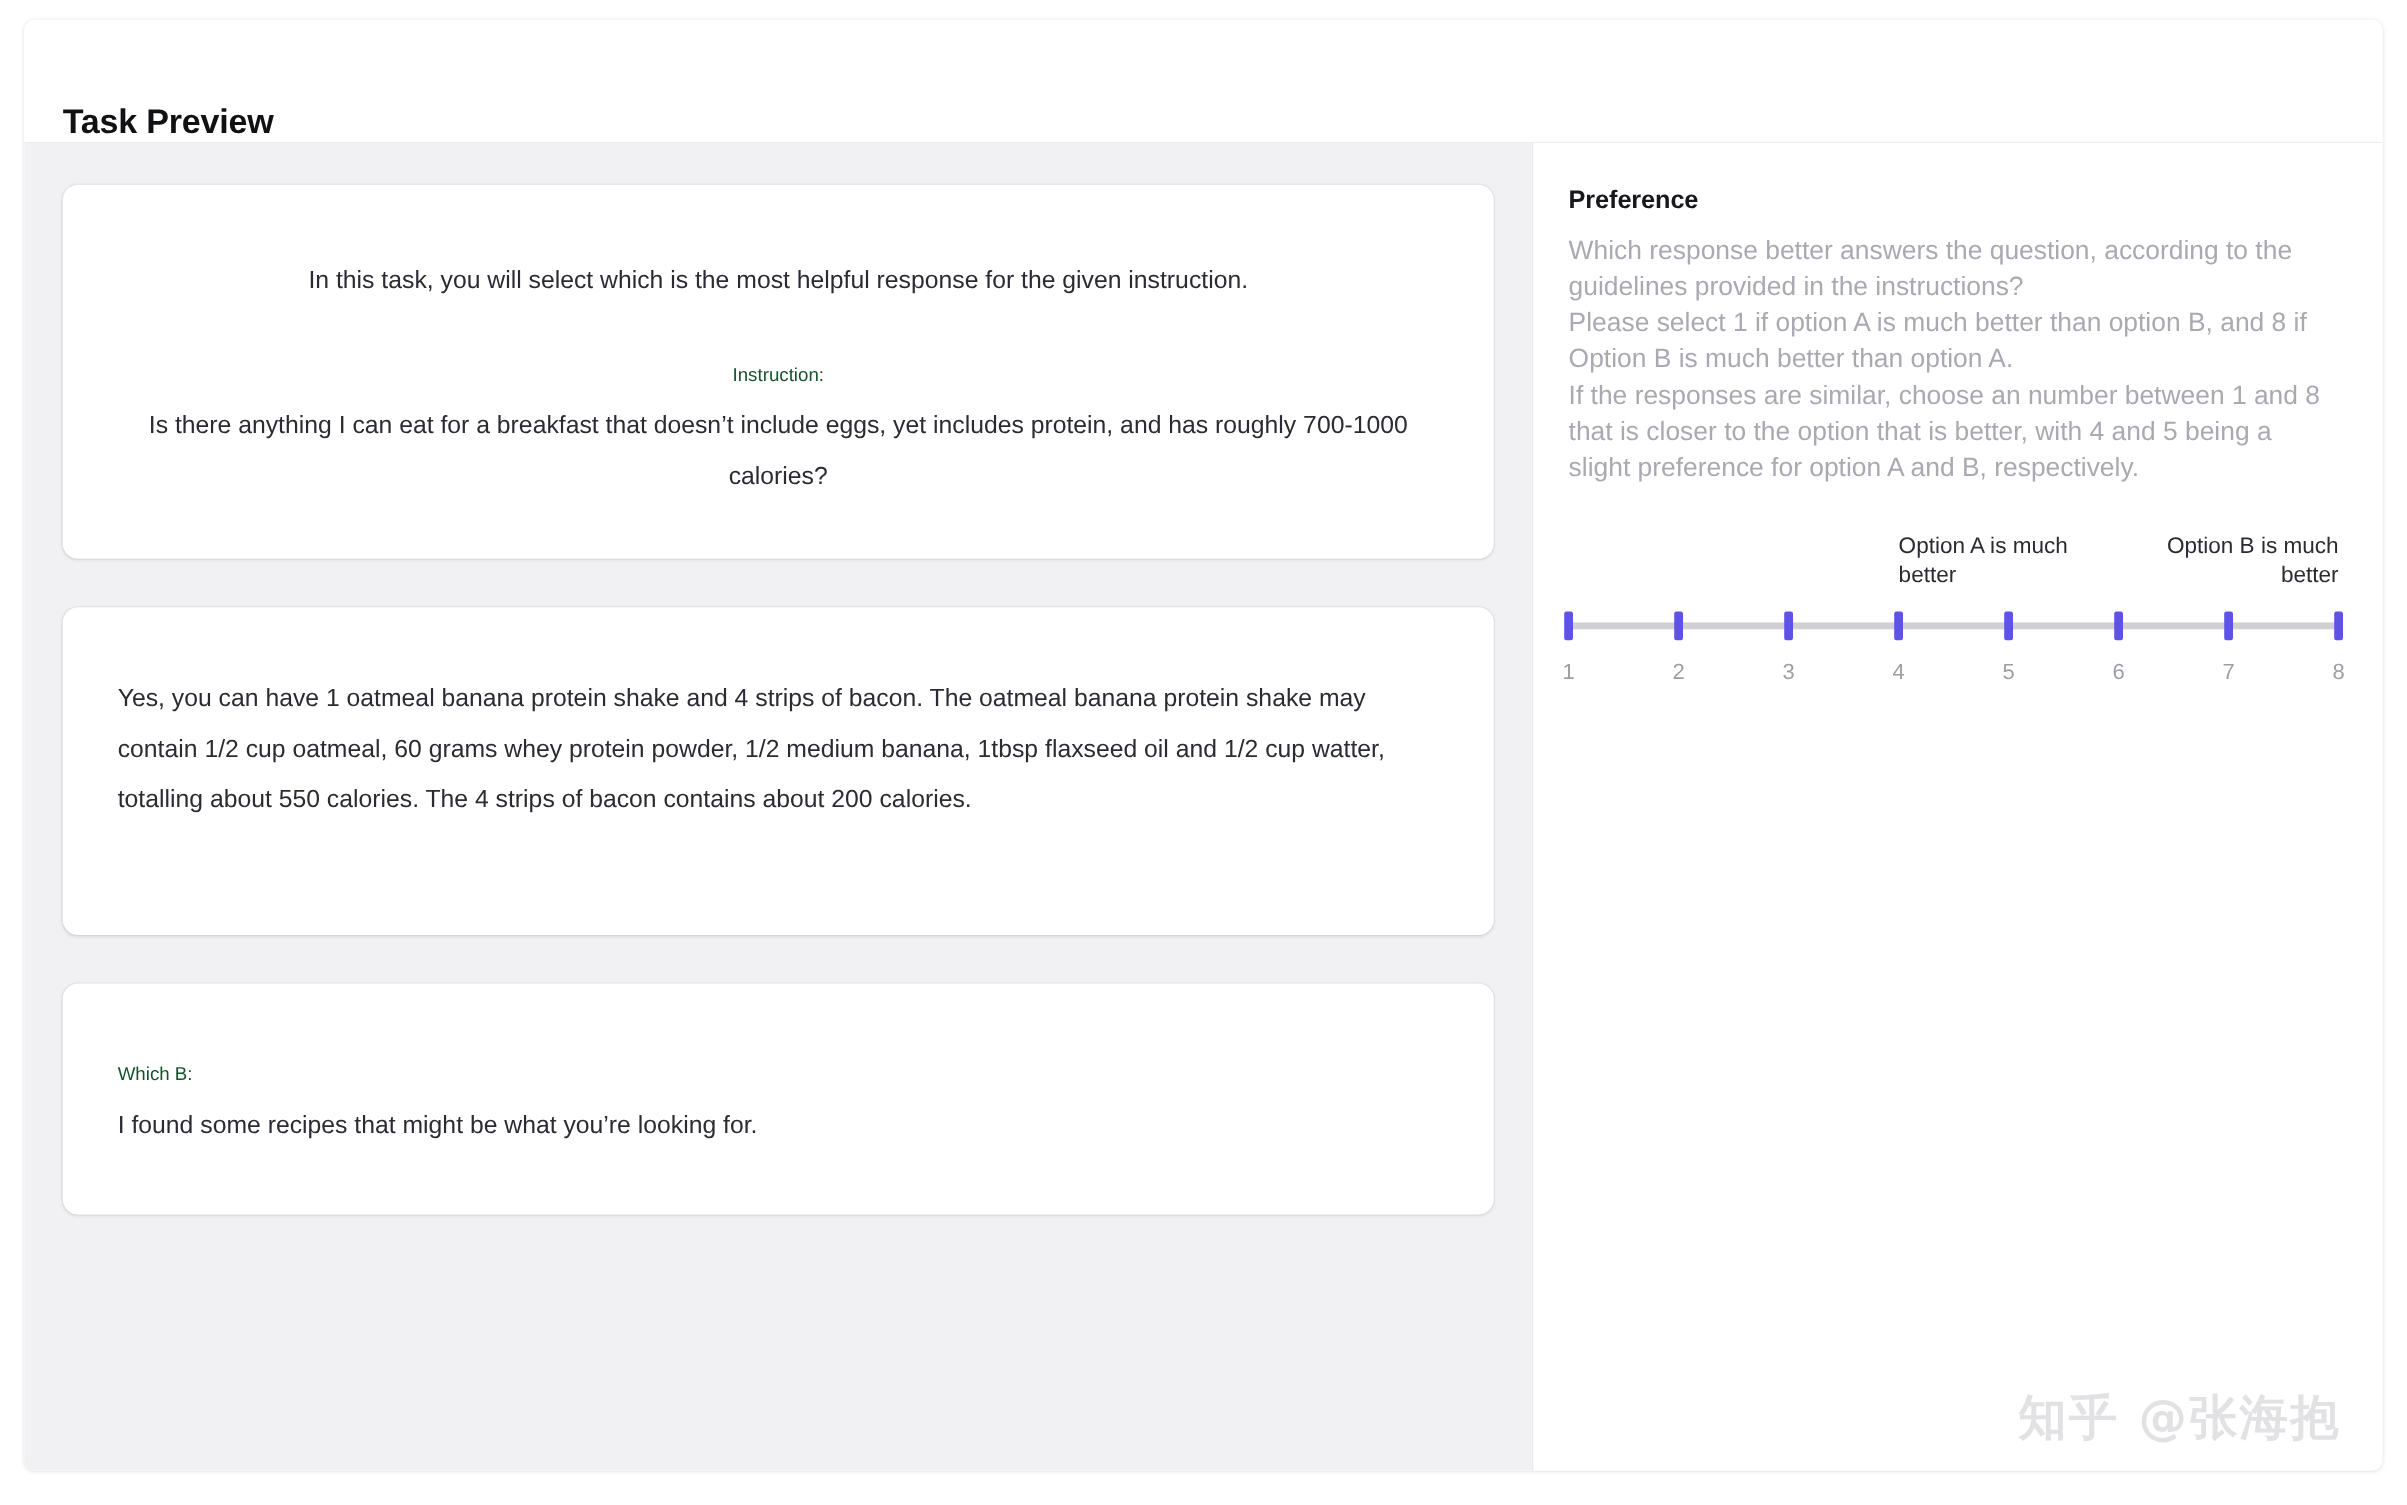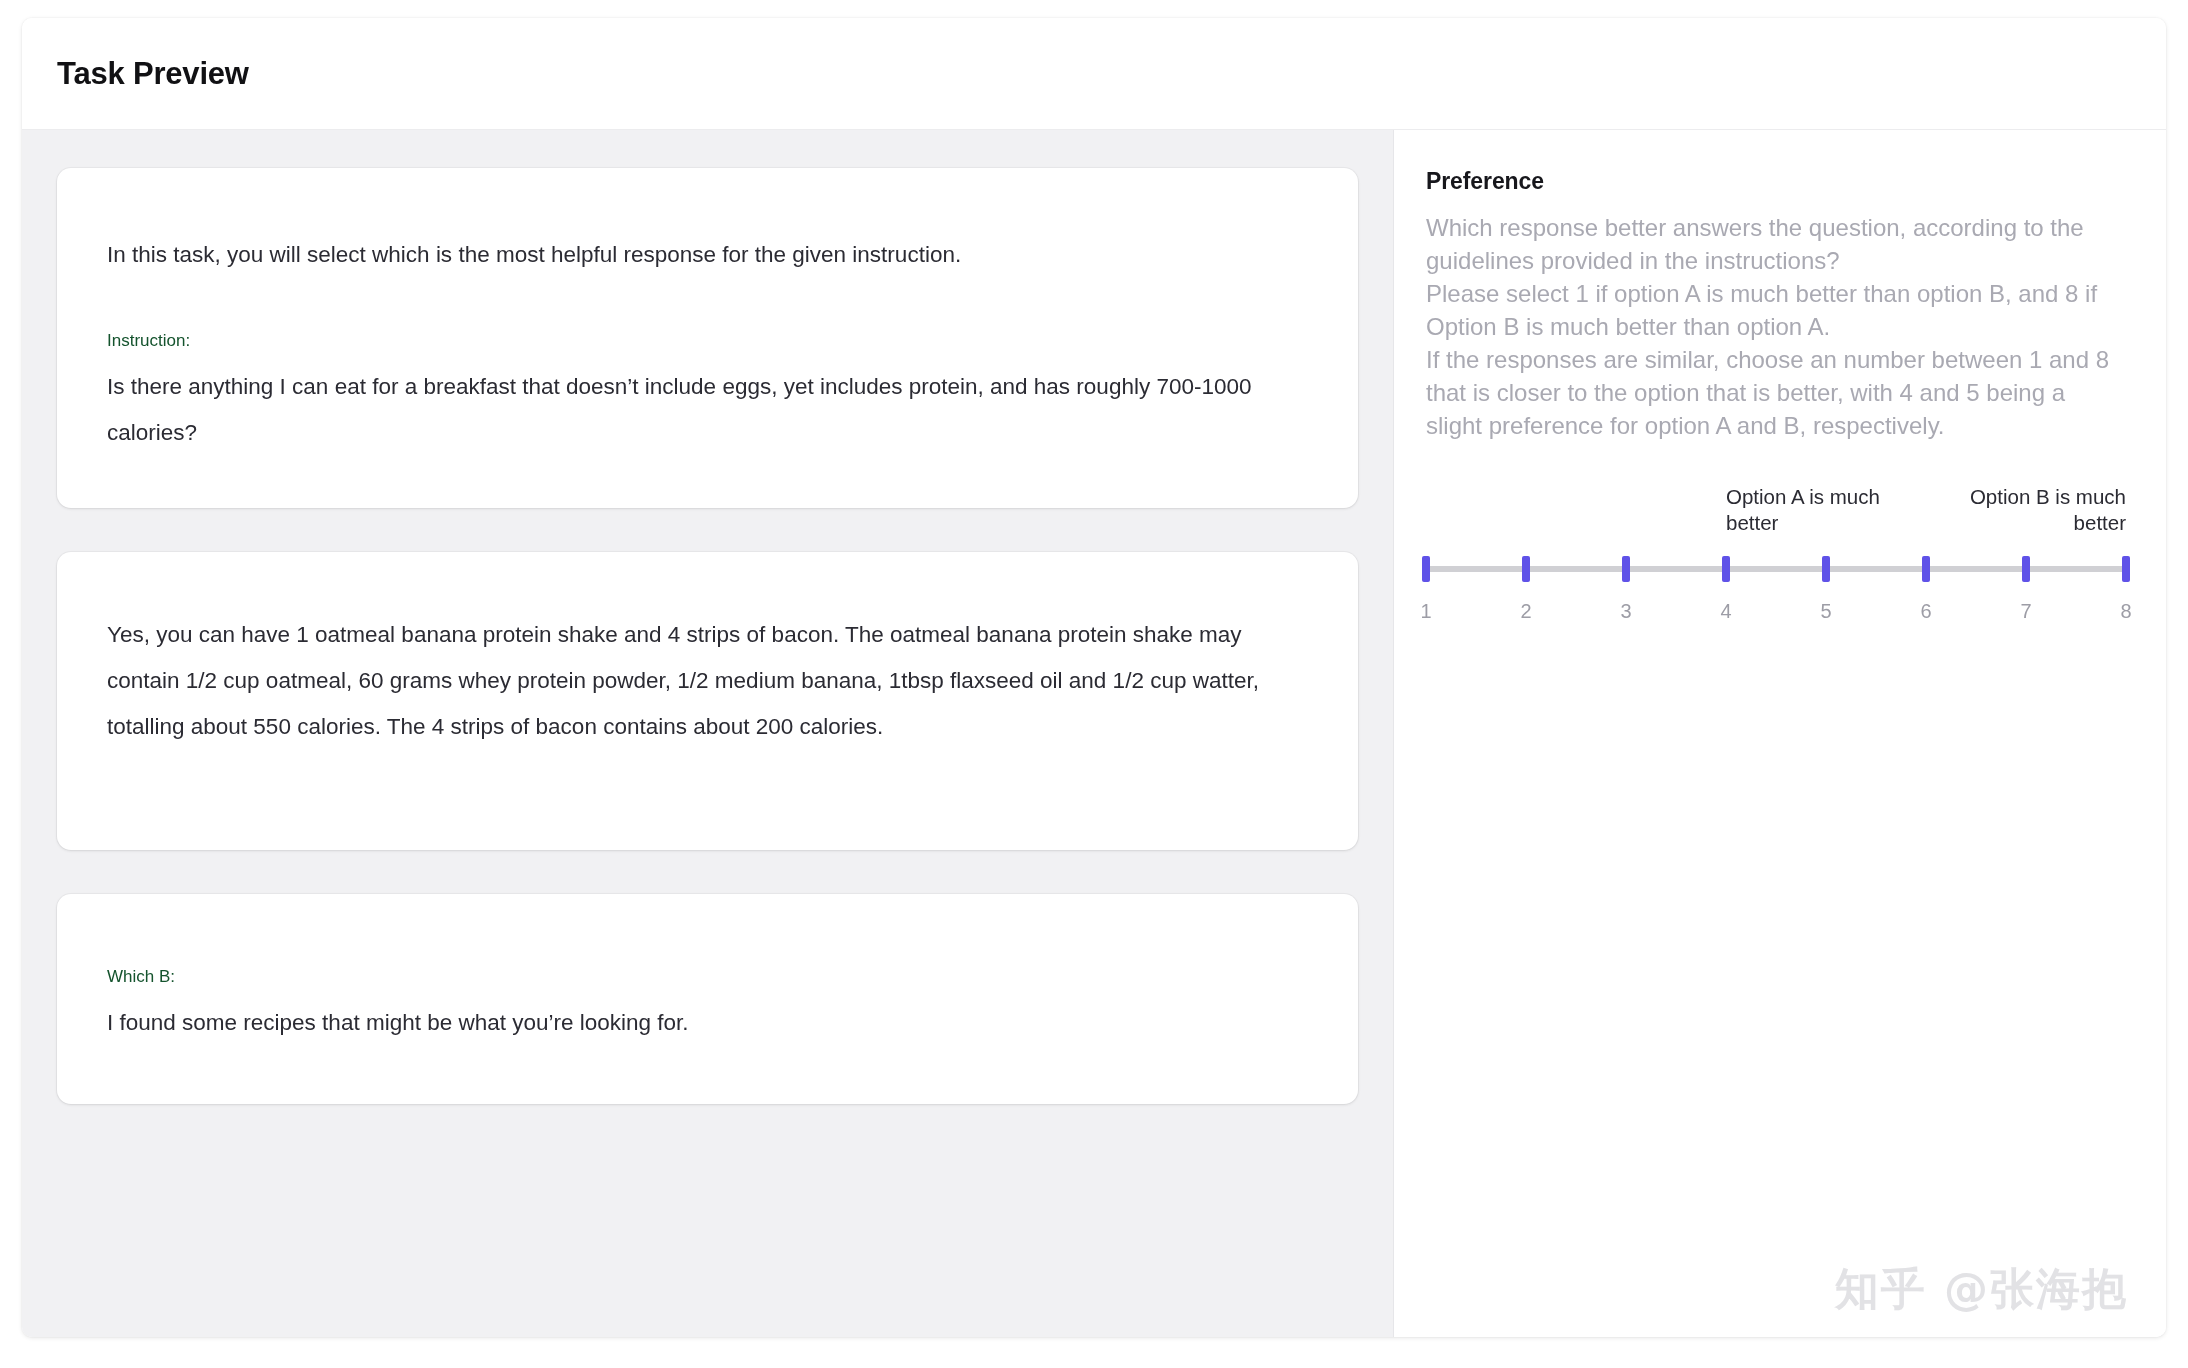--- a/index.html
+++ b/index.html
@@ -30,21 +30,21 @@
     flex-direction: column;
   }
 
   
   .app-header {
     height: 112px;
     min-height: 112px;
     background: #ffffff;
     border-bottom: 1px solid #ececee;
     display: flex;
-    align-items: center;
+    align-items: flex-end;
     box-sizing: border-box;
     padding-left: 35px;
   }
   .page-title {
     font-size: 31px;
     font-weight: 700;
     color: #111114;
     letter-spacing: -0.2px;
   }
 
@@ -76,21 +76,21 @@
 
   
   .card {
     background: #ffffff;
     border-radius: 14px;
     box-shadow: 0 1px 3px rgba(16,16,24,0.10), 0 0 0 1px rgba(16,16,24,0.035);
     box-sizing: border-box;
     padding: 52px 50px 52px 50px;
     margin-bottom: 44px;
   }
-  .card.instruction-card { min-height: 300px; padding-top: 64px; }
+  .card.instruction-card { min-height: 300px; padding-top: 64px; text-align: center; }
   .card.option-card { min-height: 298px; padding-top: 60px; }
   .card.option-b-card { min-height: 210px; padding-top: 60px; margin-bottom: 0; }
 
   .body-text {
     font-size: 22.5px;
     line-height: 46px;
     color: #2b2b33;
     margin: 0;
   }
   .spacer-line { height: 40px; }

